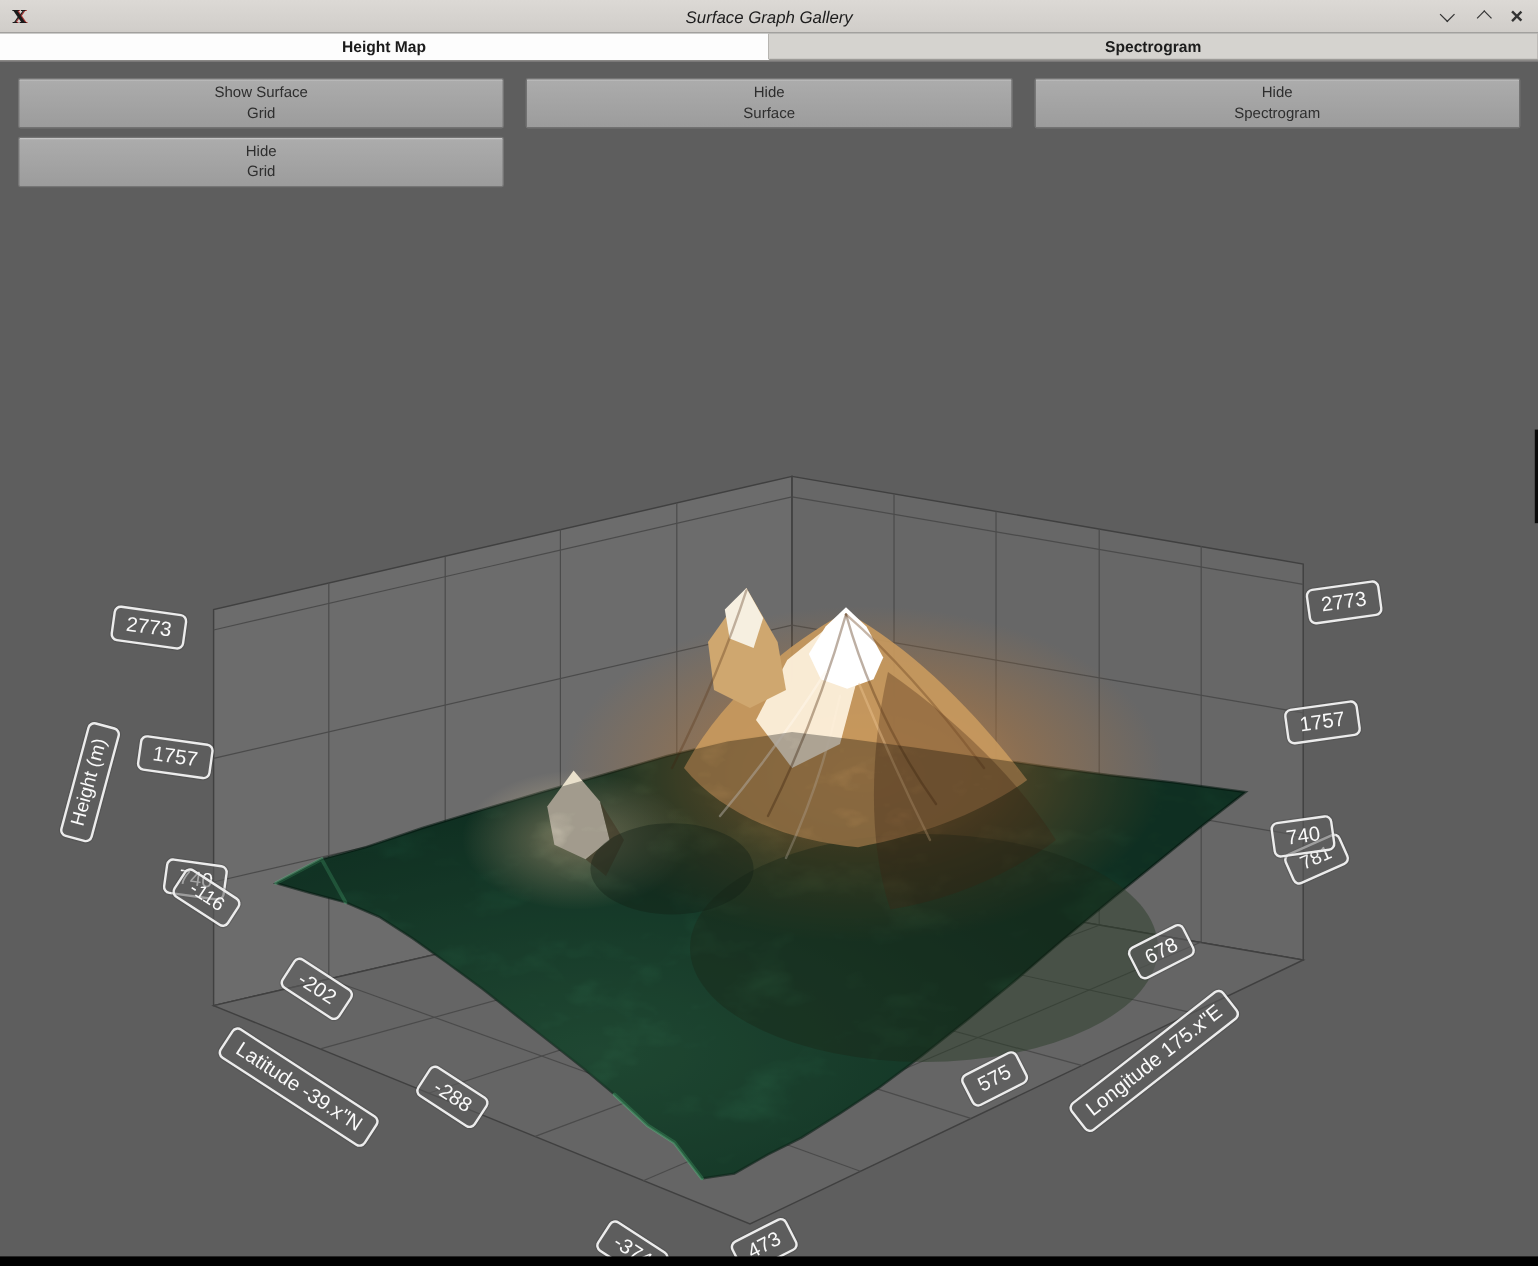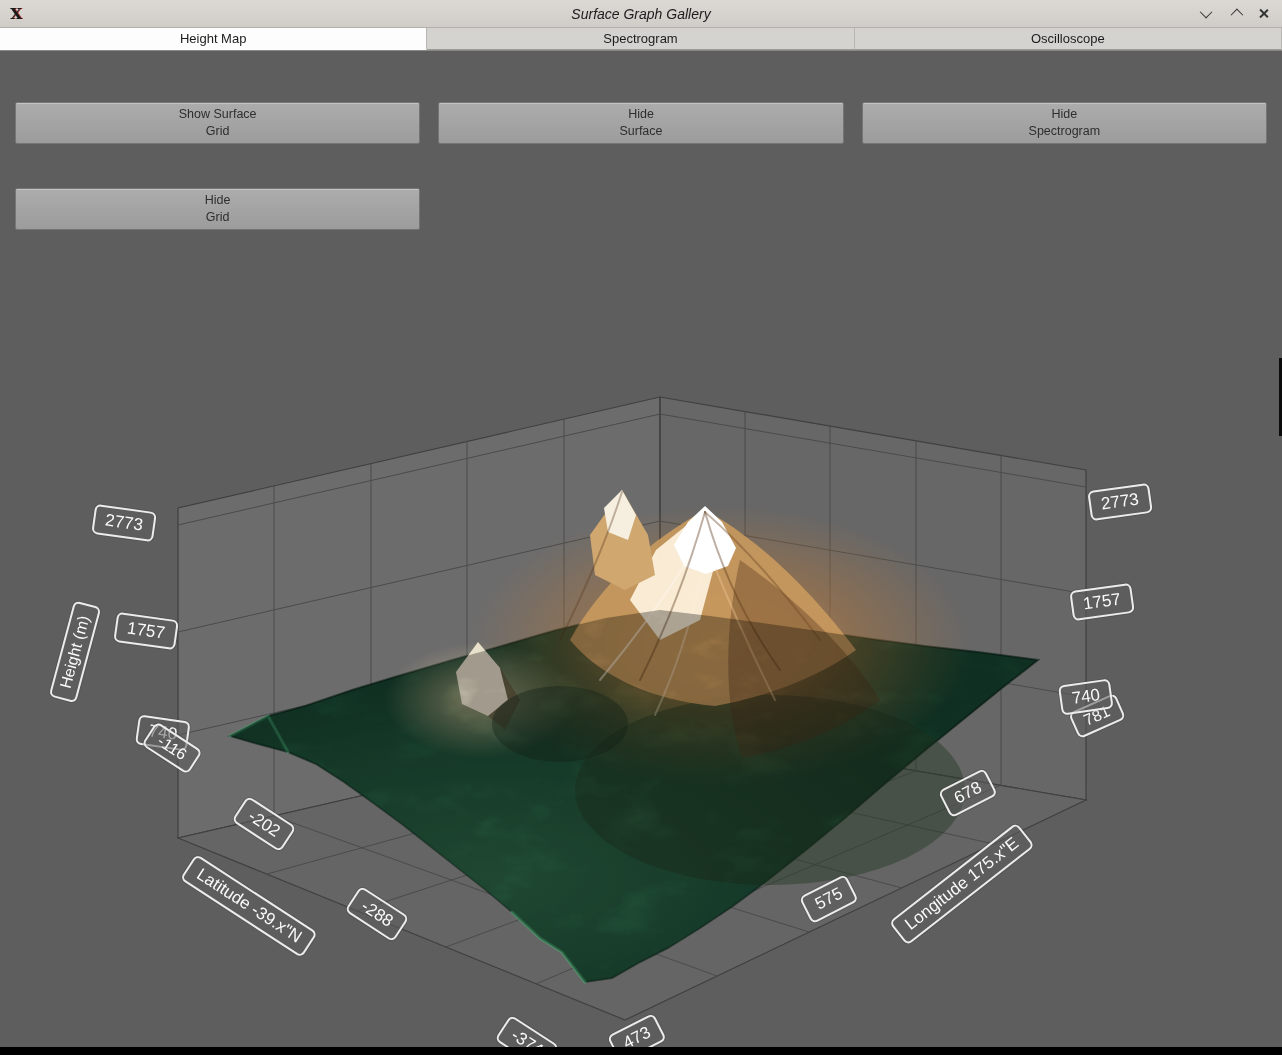--- a/index.html
+++ b/index.html
@@ -20,29 +20,29 @@
   .chev.down { transform:rotate(-45deg) translateY(-2px); }
   .chev.up { transform:rotate(135deg) translateY(-2px); }
   .xmark { position:relative; width:11px; height:11px; }
   .xmark:before,.xmark:after { content:""; position:absolute; left:5px; top:0; width:1.6px; height:11px; background:#333; }
   .xmark:before { transform:rotate(45deg); } .xmark:after { transform:rotate(-45deg); }
 
   
   .tabbar { position:absolute; left:0; top:28px; width:100%; height:23px; background:#d5d3cf;
     display:flex; z-index:60; border-bottom:1px solid #8a8886; }
   .tab { flex:1; display:flex; align-items:center; justify-content:center; font-size:13px; color:#1c1c1c;
-    border-right:1px solid #b7b5b1; border-bottom:1px solid #9c9a97; background:#d5d3cf; cursor:default; }
+    border-right:1px solid #b7b5b1; border-bottom:1px solid #9c9a97; background:#d5d3cf; cursor:default;font-weight:bold; }
   .tab.active { background:#fdfdfd; border-bottom:1px solid #fdfdfd; }
 
   
   .btn-grid { position:absolute; left:0; top:65px; width:100%; z-index:55;
     display:grid; grid-template-columns:repeat(3,1fr); gap:7px 18px; padding:0 15px; }
   .gallery-btn { height:42px; display:flex; flex-direction:column; align-items:center; justify-content:center;
     background:linear-gradient(#acacac,#9c9c9c); border:1px solid #757575; border-radius:2px;
-    box-shadow:inset 0 1px 0 rgba(255,255,255,.3); color:#2e2e2e; font-size:12.5px; line-height:1.35; cursor:default;margin-top:37px; }
+    box-shadow:inset 0 1px 0 rgba(255,255,255,.3); color:#2e2e2e; font-size:12.5px; line-height:1.35; cursor:default; }
 
   
   .plot { position:absolute; inset:0; z-index:10; }
   .plot svg { position:absolute; left:0; top:0; }
 
   .axis-badge { position:absolute; z-index:30; padding:3px 10px; border:2px solid #ececec; border-radius:6px;
     background:rgba(92,92,92,.55); color:#fafafa; font-size:17px; white-space:nowrap;
     box-shadow:0 0 0 1px rgba(60,60,60,.25); }
   .axis-badge.small { font-size:16px; }
 
@@ -201,21 +201,20 @@
         </span>
       <span class="win-btn">
           <span class="xmark"></span>
         </span>
     </div>
   </div>
 
   <div class="tabbar">
     <div class="tab active">Height Map</div>
     <div class="tab">Spectrogram</div>
-    <div class="tab">Oscilloscope</div>
   </div>
 
   <div class="btn-grid">
     <button class="gallery-btn">
       <span>Show Surface</span>
       <span>Grid</span>
     </button>
     <button class="gallery-btn">
       <span>Hide</span>
       <span>Surface</span>

